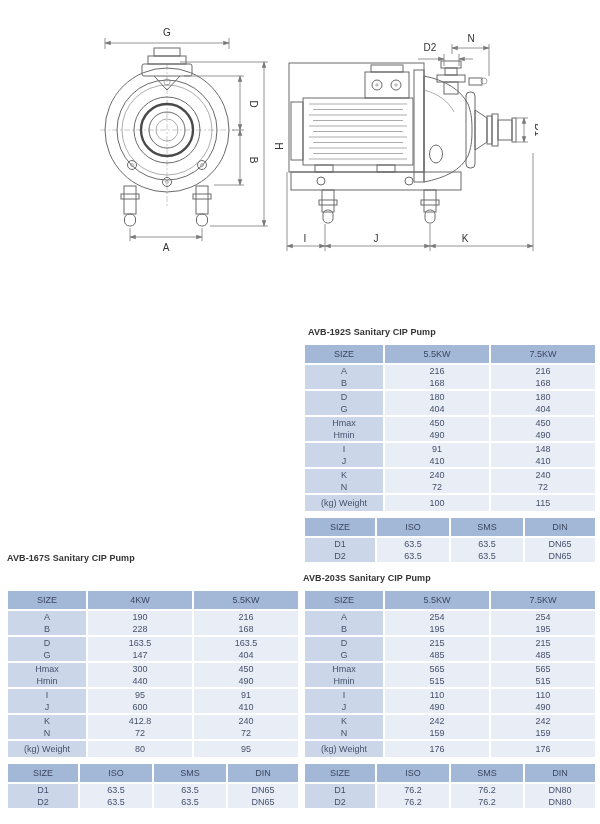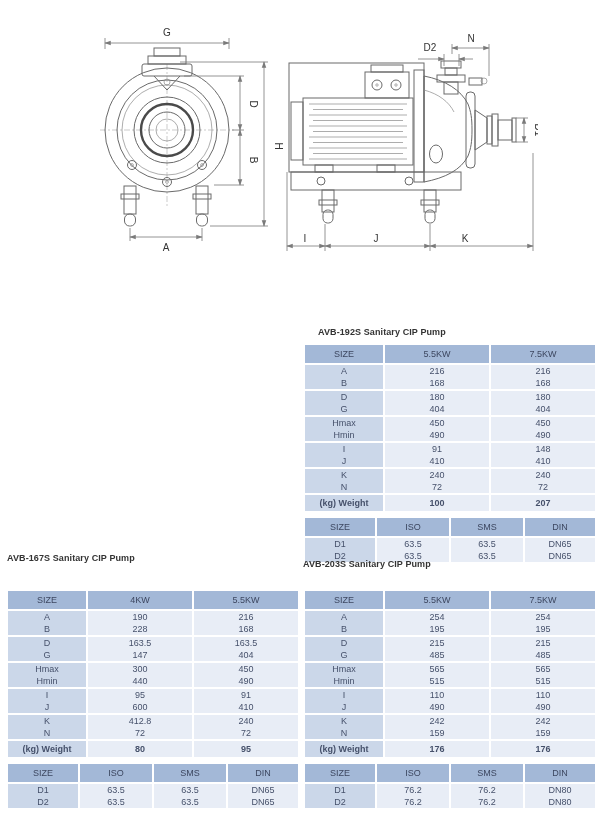--- a/index.html
+++ b/index.html
@@ -20,21 +20,21 @@
     position:absolute;font-size:9px;font-weight:bold;color:var(--title-c,#333);
     letter-spacing:.1px;white-space:nowrap;
   }
   .spec-table{position:absolute;width:332px;font-size:9px;color:var(--cell-t,#46516b);}
   .trow{display:grid;grid-template-columns:var(--cols);column-gap:2px;}
   .tgroup{margin-top:2px;}
   .cell{height:12px;line-height:12px;text-align:center;overflow:hidden;white-space:nowrap;}
   .hcell{background:var(--hdr-bg,#a3b8d7);height:18px;line-height:18px;color:var(--hdr-t,#3d4760);}
   .lcell{background:var(--lbl-bg,#cbd7e9);}
   .vcell{background:var(--val-bg,#e8edf6);}
-  .tgroup.single .cell{height:16px;line-height:16px;font-weight:bold;}
+  .tgroup.single .cell{height:16px;line-height:16px;}
   .trow.header{margin-bottom:0;}
 </style>
 </head>
 <body>
 
 <div id="canvas" style="--hdr-bg: #a3b8d7; --hdr-t: #3d4760; --lbl-bg: #cbd7e9; --val-bg: #e8edf6; --cell-t: #46516b; --title-c: #333333;">
 
   <div class="drawing" style="left:80px;top:20px;">
     <svg width="205" height="237" viewBox="0 0 205 237">
       <defs>
@@ -187,21 +187,21 @@
       <line class="dim" x1="250" y1="135" x2="250" y2="233"></line>
       <line class="dim" x1="4" y1="228" x2="42" y2="228" marker-start="url(#sa)" marker-end="url(#sa)"></line>
       <line class="dim" x1="42" y1="228" x2="147" y2="228" marker-start="url(#sa)" marker-end="url(#sa)"></line>
       <line class="dim" x1="147" y1="228" x2="250" y2="228" marker-start="url(#sa)" marker-end="url(#sa)"></line>
       <text class="dtx" x="22" y="224" text-anchor="middle">I</text>
       <text class="dtx" x="93" y="224" text-anchor="middle">J</text>
       <text class="dtx" x="182" y="224" text-anchor="middle">K</text>
     </svg>
   </div>
 
-  <div class="tbl-title" style="left:318px;top:327px;">AVB-192S Sanitary CIP Pump</div>
+  <div class="tbl-title" style="left:308px;top:327px;">AVB-192S Sanitary CIP Pump</div>
   <div class="spec-table" style="left: 305px; top: 345px; --cols: 78px 104px 104px;">
       <div class="trow header">
         <div class="cell hcell">SIZE</div>
         <div class="cell hcell">5.5KW</div>
         <div class="cell hcell">7.5KW</div>
       </div>
       <div class="tgroup">
         <div class="trow">
           <div class="cell lcell">A</div>
           <div class="cell vcell">216</div>
@@ -258,21 +258,21 @@
         <div class="trow">
           <div class="cell lcell">N</div>
           <div class="cell vcell">72</div>
           <div class="cell vcell">72</div>
         </div>
       </div>
       <div class="tgroup single">
         <div class="trow">
           <div class="cell lcell">(kg) Weight</div>
           <div class="cell vcell">100</div>
-          <div class="cell vcell">207</div>
+          <div class="cell vcell">115</div>
         </div>
       </div>
     </div>
 
   <div class="spec-table" style="left: 305px; top: 518px; --cols: 70px 72px 72px 70px;">
       <div class="trow header">
         <div class="cell hcell">SIZE</div>
         <div class="cell hcell">ISO</div>
         <div class="cell hcell">SMS</div>
         <div class="cell hcell">DIN</div>
@@ -362,21 +362,21 @@
       </div>
       <div class="tgroup single">
         <div class="trow">
           <div class="cell lcell">(kg) Weight</div>
           <div class="cell vcell">80</div>
           <div class="cell vcell">95</div>
         </div>
       </div>
     </div>
 
-  <div class="tbl-title" style="left:303px;top:559px;">AVB-203S Sanitary CIP Pump</div>
+  <div class="tbl-title" style="left:303px;top:573px;">AVB-203S Sanitary CIP Pump</div>
   <div class="spec-table" style="left: 305px; top: 591px; --cols: 78px 104px 104px;">
       <div class="trow header">
         <div class="cell hcell">SIZE</div>
         <div class="cell hcell">5.5KW</div>
         <div class="cell hcell">7.5KW</div>
       </div>
       <div class="tgroup">
         <div class="trow">
           <div class="cell lcell">A</div>
           <div class="cell vcell">254</div>

